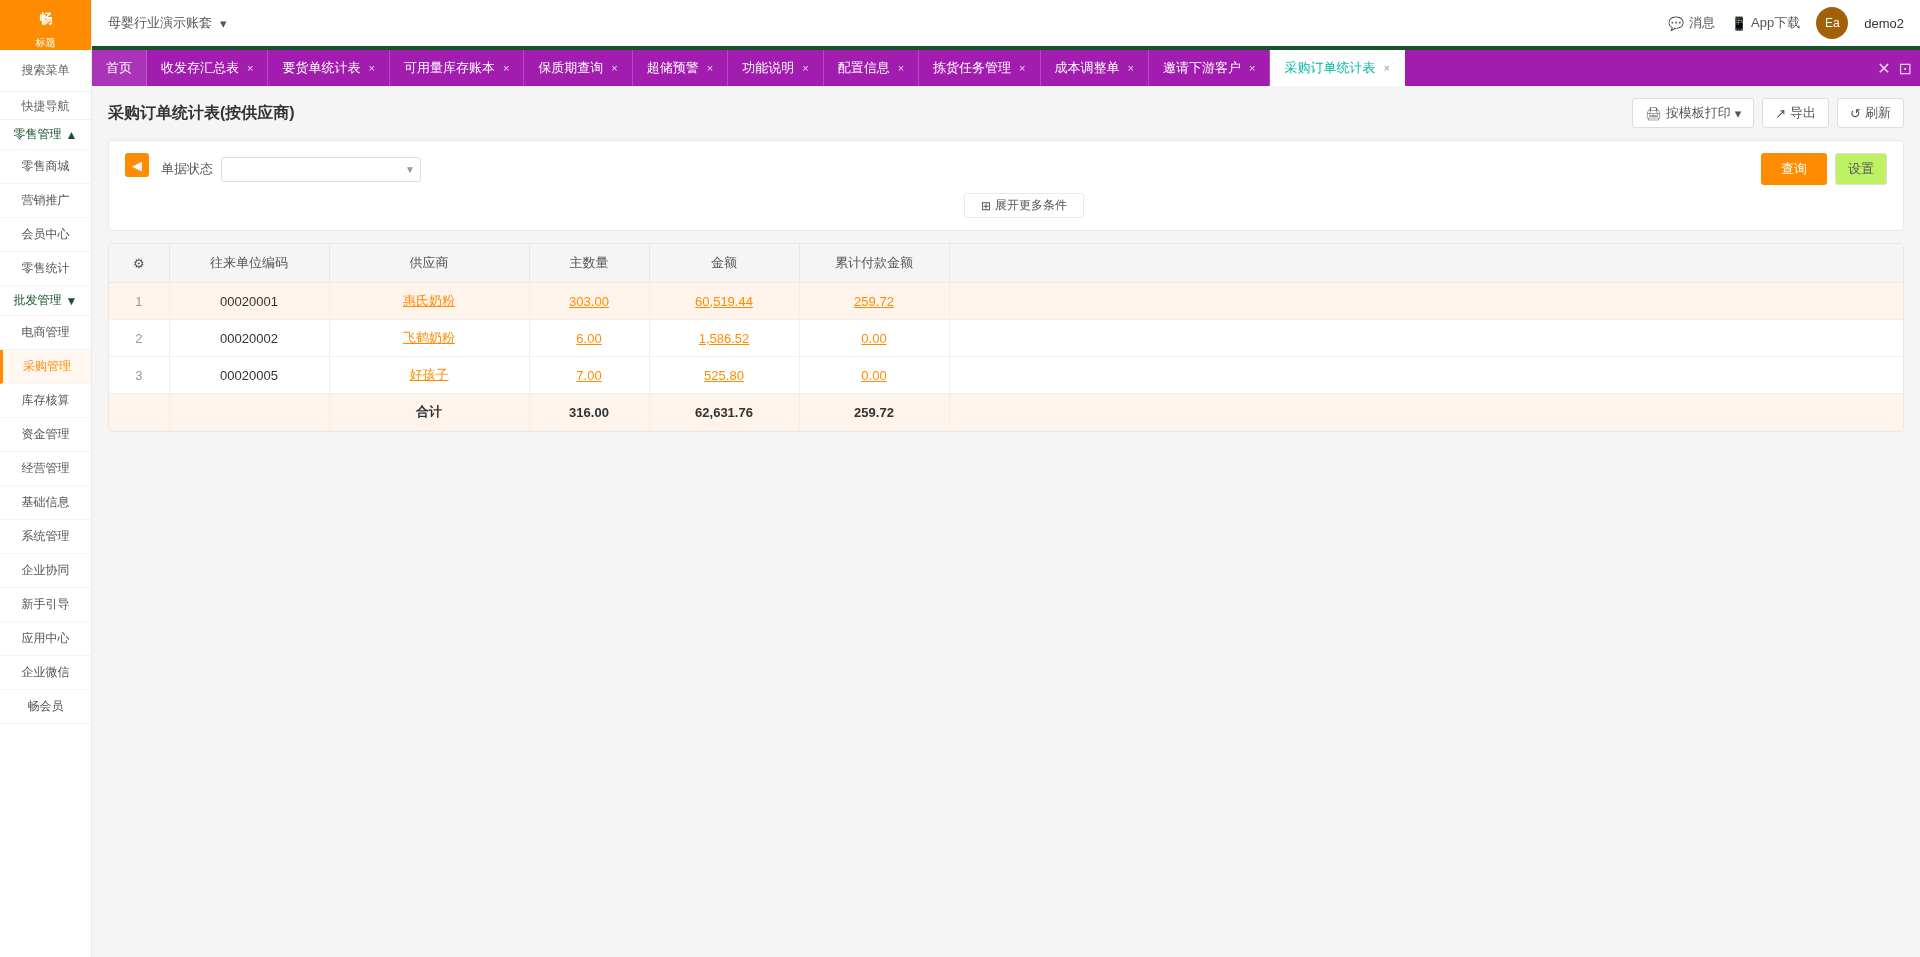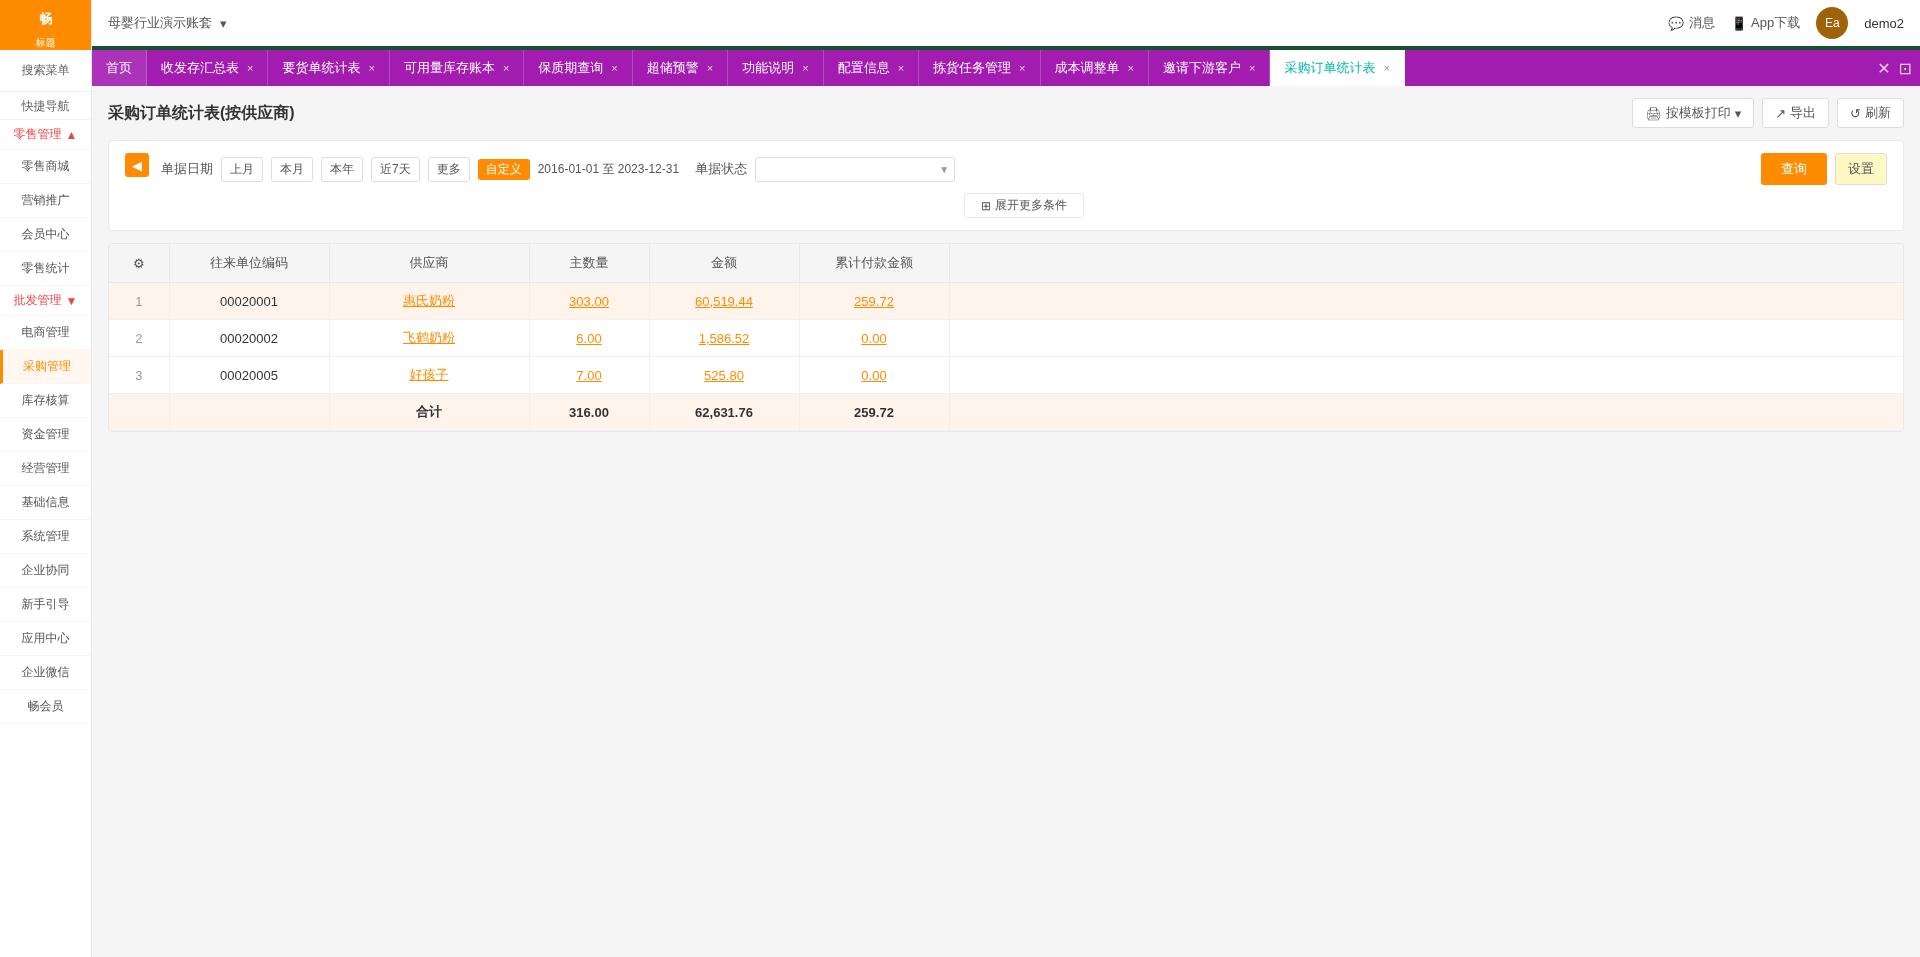--- a/index.html
+++ b/index.html
@@ -8,21 +8,21 @@
     
     .sidebar { width: 92px; background: #fff; border-right: 1px solid #e8e8e8; display: flex; flex-direction: column; height: 957px; flex-shrink: 0; }
     .sidebar-logo { height: 50px; background: #ff8c00; display: flex; align-items: center; justify-content: center; flex-direction: column; }
     .sidebar-logo .logo-icon { width: 36px; height: 36px; }
     .sidebar-logo .logo-text { color: #fff; font-size: 10px; margin-top: 2px; }
     .sidebar-search { padding: 8px 6px; border-bottom: 1px solid #f0f0f0; }
     .sidebar-search span { display: block; text-align: center; color: #666; font-size: 12px; cursor: pointer; padding: 4px 0; }
     .sidebar-nav-label { padding: 6px 0 4px 0; text-align: center; color: #666; font-size: 12px; border-bottom: 1px solid #f0f0f0; }
     .sidebar-item { padding: 8px 4px; text-align: center; color: #555; font-size: 12px; cursor: pointer; border-bottom: 1px solid #f5f5f5; position: relative; }
     .sidebar-item.active { color: #ff8c00; background: #fff7f0; border-left: 3px solid #ff8c00; }
-    .sidebar-section { padding: 6px 4px; text-align: center; color: #ef4444; font-size: 12px; cursor: pointer; display: flex; align-items: center; justify-content: center; gap: 4px; border-bottom: 1px solid #f5f5f5; }
+    .sidebar-section { padding: 6px 4px; text-align: center; color: #14532d; font-size: 12px; cursor: pointer; display: flex; align-items: center; justify-content: center; gap: 4px; border-bottom: 1px solid #f5f5f5; }
 
     
     .main { flex: 1; display: flex; flex-direction: column; height: 957px; overflow: hidden; }
 
     
     .topbar { height: 50px; background: #fff; border-bottom: 4px solid #14532d; display: flex; align-items: center; padding: 0 16px; justify-content: space-between; }
     .topbar-left { display: flex; align-items: center; gap: 8px; color: #555; font-size: 13px; }
     .topbar-right { display: flex; align-items: center; gap: 16px; }
     .topbar-msg { display: flex; align-items: center; gap: 4px; color: #555; font-size: 13px; cursor: pointer; }
     .topbar-app { display: flex; align-items: center; gap: 4px; color: #555; font-size: 13px; cursor: pointer; }
@@ -42,21 +42,21 @@
     .content { flex: 1; padding: 12px 16px; overflow: auto; background: #f5f5f5; }
 
     
     .page-header { display: flex; align-items: center; justify-content: space-between; margin-bottom: 12px; }
     .page-title { font-size: 16px; font-weight: bold; color: #333; }
     .page-actions { display: flex; align-items: center; gap: 8px; }
     .btn-print { background: #fff; border: 1px solid #ddd; padding: 5px 12px; border-radius: 3px; cursor: pointer; font-size: 13px; color: #555; display: flex; align-items: center; gap: 4px; }
     .btn-export { background: #fff; border: 1px solid #ddd; padding: 5px 12px; border-radius: 3px; cursor: pointer; font-size: 13px; color: #555; display: flex; align-items: center; gap: 4px; }
     .btn-refresh { background: #fff; border: 1px solid #ddd; padding: 5px 12px; border-radius: 3px; cursor: pointer; font-size: 13px; color: #555; display: flex; align-items: center; gap: 4px; }
     .btn-query { background: #ff8c00; border: none; padding: 6px 20px; border-radius: 3px; cursor: pointer; font-size: 13px; color: #fff; }
-    .btn-setting { background: #fef9c3; border: 1px solid #ddd; padding: 6px 12px; border-radius: 3px; cursor: pointer; font-size: 13px; color: #555; }
+    .btn-setting { background: #bef264; border: 1px solid #ddd; padding: 6px 12px; border-radius: 3px; cursor: pointer; font-size: 13px; color: #555; }
 
     
     .filter-area { background: #fff; border: 1px solid #e8e8e8; border-radius: 4px; padding: 12px 16px; margin-bottom: 12px; }
     .filter-row { display: flex; align-items: center; gap: 16px; flex-wrap: wrap; }
     .filter-item { display: flex; align-items: center; gap: 8px; }
     .filter-label { color: #555; font-size: 13px; white-space: nowrap; }
     .date-btn { padding: 3px 8px; border: 1px solid #ddd; border-radius: 3px; cursor: pointer; font-size: 12px; color: #555; background: #fff; }
     .date-tag { background: #ff8c00; color: #fff; padding: 2px 8px; border-radius: 3px; font-size: 12px; }
     .date-range { color: #555; font-size: 12px; }
     .filter-expand { display: flex; align-items: center; justify-content: center; margin-top: 8px; }
@@ -227,30 +227,20 @@
         </button>
       </div>
     </div>
 
     <div class="filter-area">
       <div style="display:flex; align-items:flex-start; gap:12px;">
         <div class="expand-arrow">◀</div>
         <div style="flex:1;">
           <div class="filter-row">
 
-            <div class="filter-item">
-              <span class="filter-label">单据日期</span>
-              <button class="date-btn">上月</button>
-              <button class="date-btn">本月</button>
-              <button class="date-btn">本年</button>
-              <button class="date-btn">近7天</button>
-              <button class="date-btn">更多</button>
-              <span class="date-tag">自定义</span>
-              <span class="date-range">2016-01-01 至 2023-12-31</span>
-            </div>
 
             <div class="filter-item">
               <span class="filter-label">单据状态</span>
               <div class="select-wrapper">
                 <select class="select-input">
                   <option value=""></option>
                 </select>
               </div>
             </div>
 

